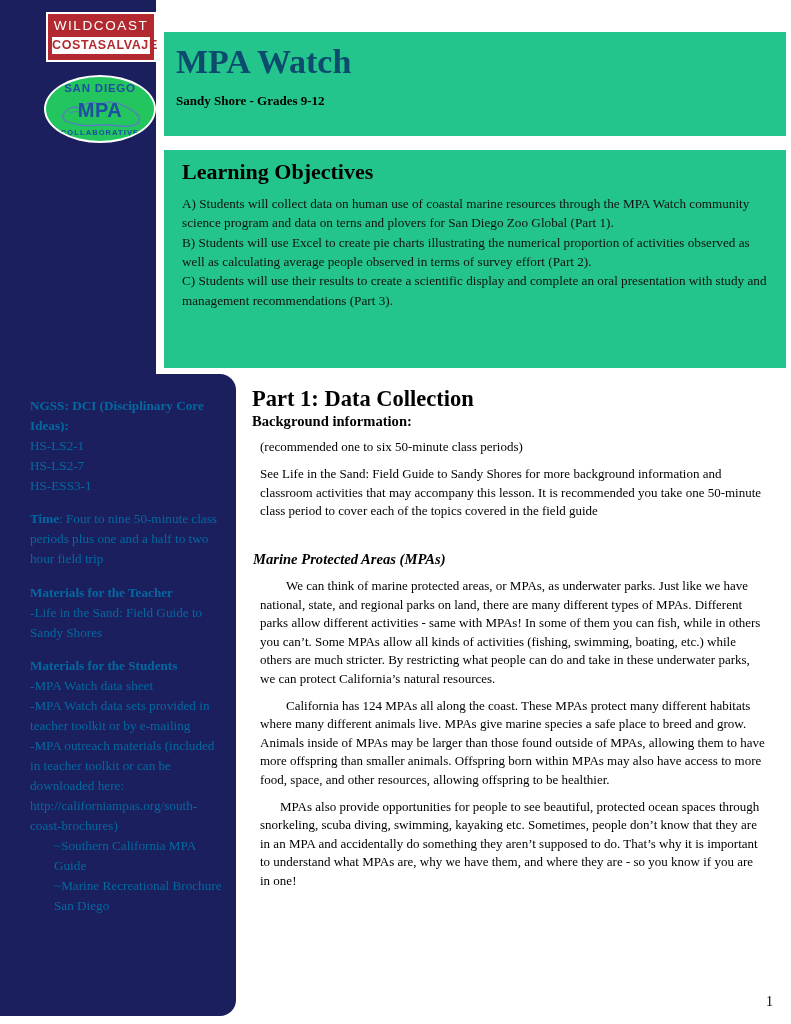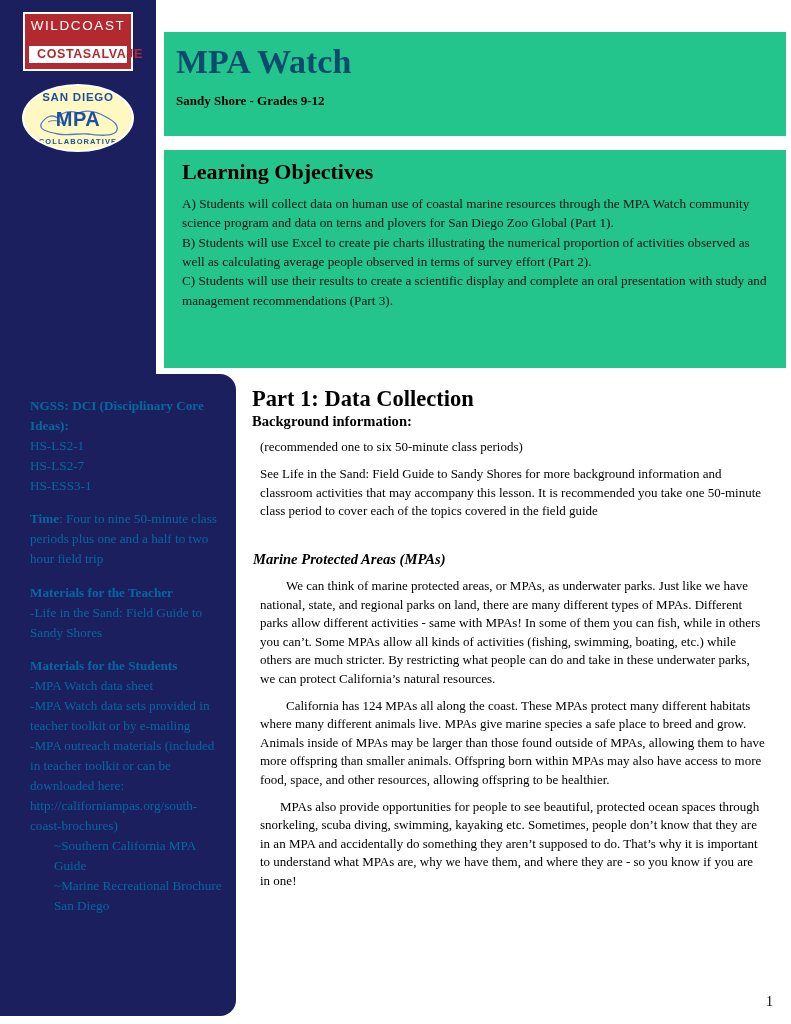--- a/index.html
+++ b/index.html
@@ -39,57 +39,57 @@
 
   
   .logo-stack {
     position: absolute;
     left: 0;
     top: 0;
     width: 156px;
     z-index: 5;
     display: flex;
     flex-direction: column;
-    align-items: center;
+    align-items: flex-end;
     padding-top: 12px;
   }
   .wildcoast-logo {
     width: 110px;
     background: #b22a30;
     border: 2px solid #ffffff;
     box-sizing: border-box;
     padding: 5px 4px 6px 4px;
     text-align: center;
   }
   .wildcoast-top {
     color: #ffffff;
     font-family: "Liberation Sans", "DejaVu Sans", sans-serif;
     font-size: 13.5px;
     font-weight: 400;
     letter-spacing: 1.6px;
     line-height: 1.05;
   }
   .wildcoast-bottom {
-    margin-top: 13px;
+    margin-top: 4px;
     background: #ffffff;
     color: #b22a30;
     font-family: "Liberation Sans", "DejaVu Sans", sans-serif;
     font-size: 12.5px;
     font-weight: 700;
     letter-spacing: 0.6px;
     line-height: 1.2;
-    padding: 1px 0 1px 8px;
+    padding: 1px 0 1px 0;
   }
 
   .sdmpa-logo {
     position: relative;
     margin-top: 13px;
     width: 112px;
     height: 68px;
-    background: #fef9c3;
+    background: #22c55e;
     border: 2px solid #ffffff;
     border-radius: 50% / 50%;
     box-sizing: border-box;
     overflow: hidden;
   }
   .sdmpa-arc-top {
     position: absolute;
     top: 5px;
     left: 0;
     width: 100%;

